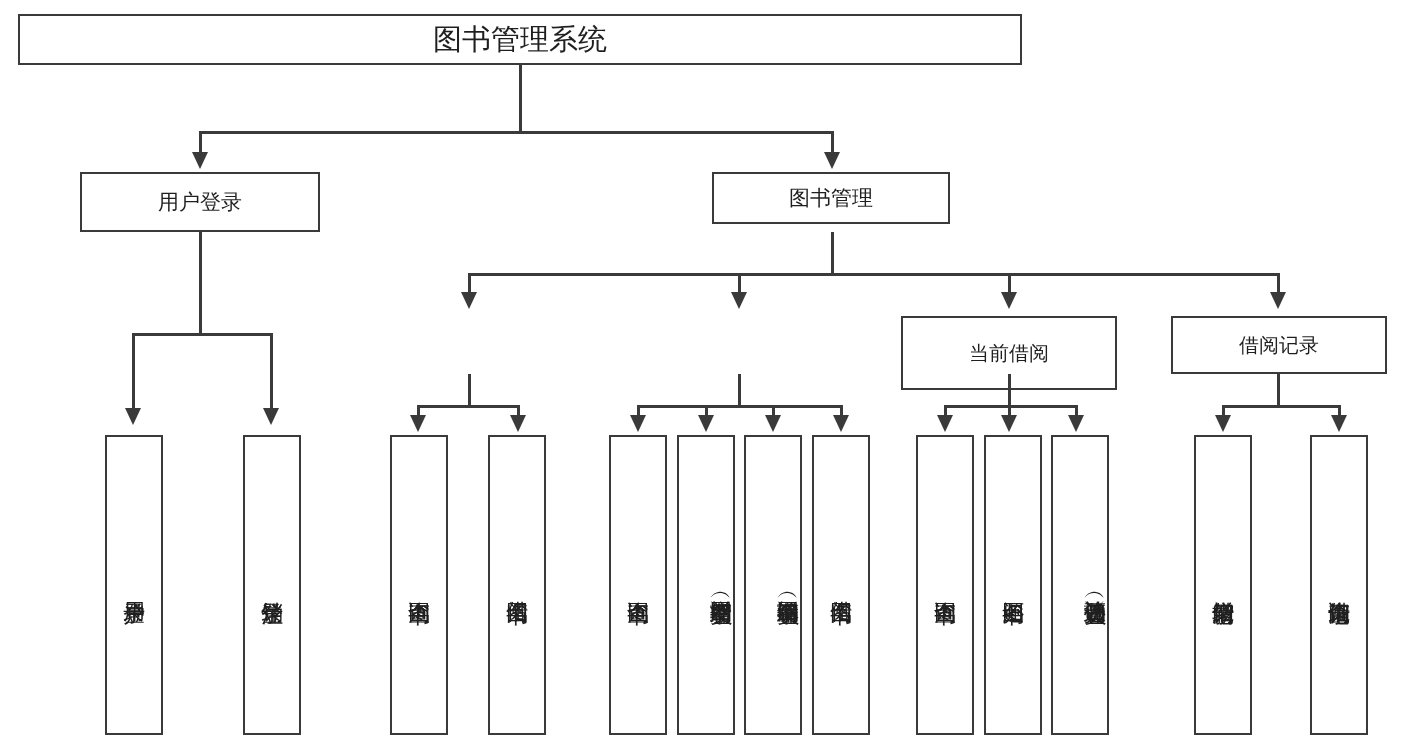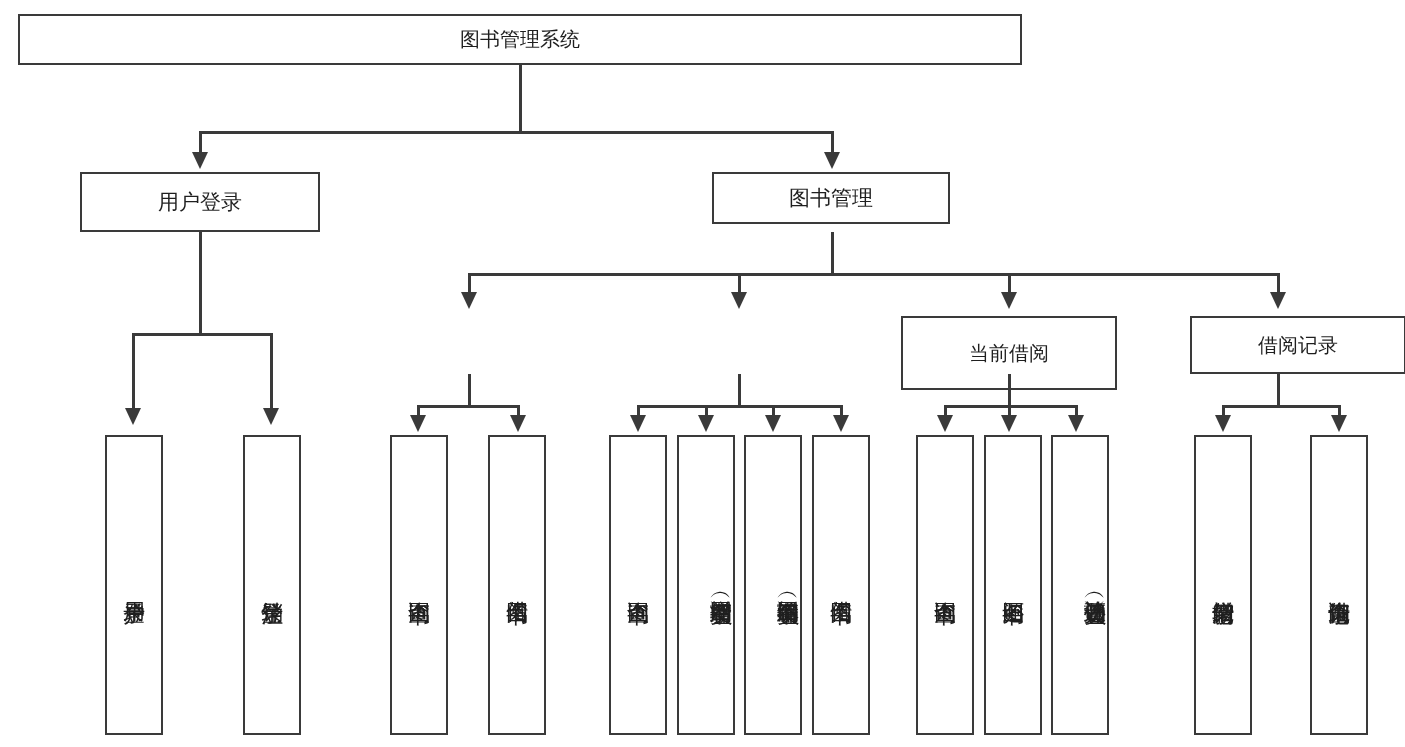--- a/index.html
+++ b/index.html
@@ -23,21 +23,21 @@
     position: absolute;
     box-sizing: border-box;
     border: 2px solid #3a3a3a;
     background: #ffffff;
     display: flex;
     align-items: center;
     justify-content: center;
     color: #1f1f1f;
   }
   .node.root {
-    font-size: 20px;
+    font-size: 29px;
   }
   .node.level1 {
     font-size: 21px;
   }
   .node.level2 {
     font-size: 20px;
   }
   
   .leaf {
     position: absolute;
@@ -122,21 +122,21 @@
   <div class="vline" style="left:738px; top:273px; height:22px;"></div>
   <div class="arrow" style="left:731px; top:292px;"></div>
   <div class="vline" style="left:1008px; top:273px; height:22px;"></div>
   <div class="arrow" style="left:1001px; top:292px;"></div>
   <div class="vline" style="left:1277px; top:273px; height:22px;"></div>
   <div class="arrow" style="left:1270px; top:292px;"></div>
 
   <div class="node level2" style="left:901px; top:316px; width:216px; height:74px;">
     <span>当前借阅</span>
   </div>
-  <div class="node level2" style="left:1171px; top:316px; width:216px; height:58px;margin-left:19px;">
+  <div class="node level2" style="left:1171px; top:316px; width:216px; height:58px;">
     <span>借阅记录</span>
   </div>
 
   <div class="vline" style="left:468px; top:374px; height:33px;"></div>
   <div class="hline" style="left:417px; top:405px; width:103px;"></div>
   <div class="vline" style="left:417px; top:405px; height:13px;"></div>
   <div class="arrow" style="left:410px; top:415px;"></div>
   <div class="vline" style="left:517px; top:405px; height:13px;"></div>
   <div class="arrow" style="left:510px; top:415px;"></div>
 

